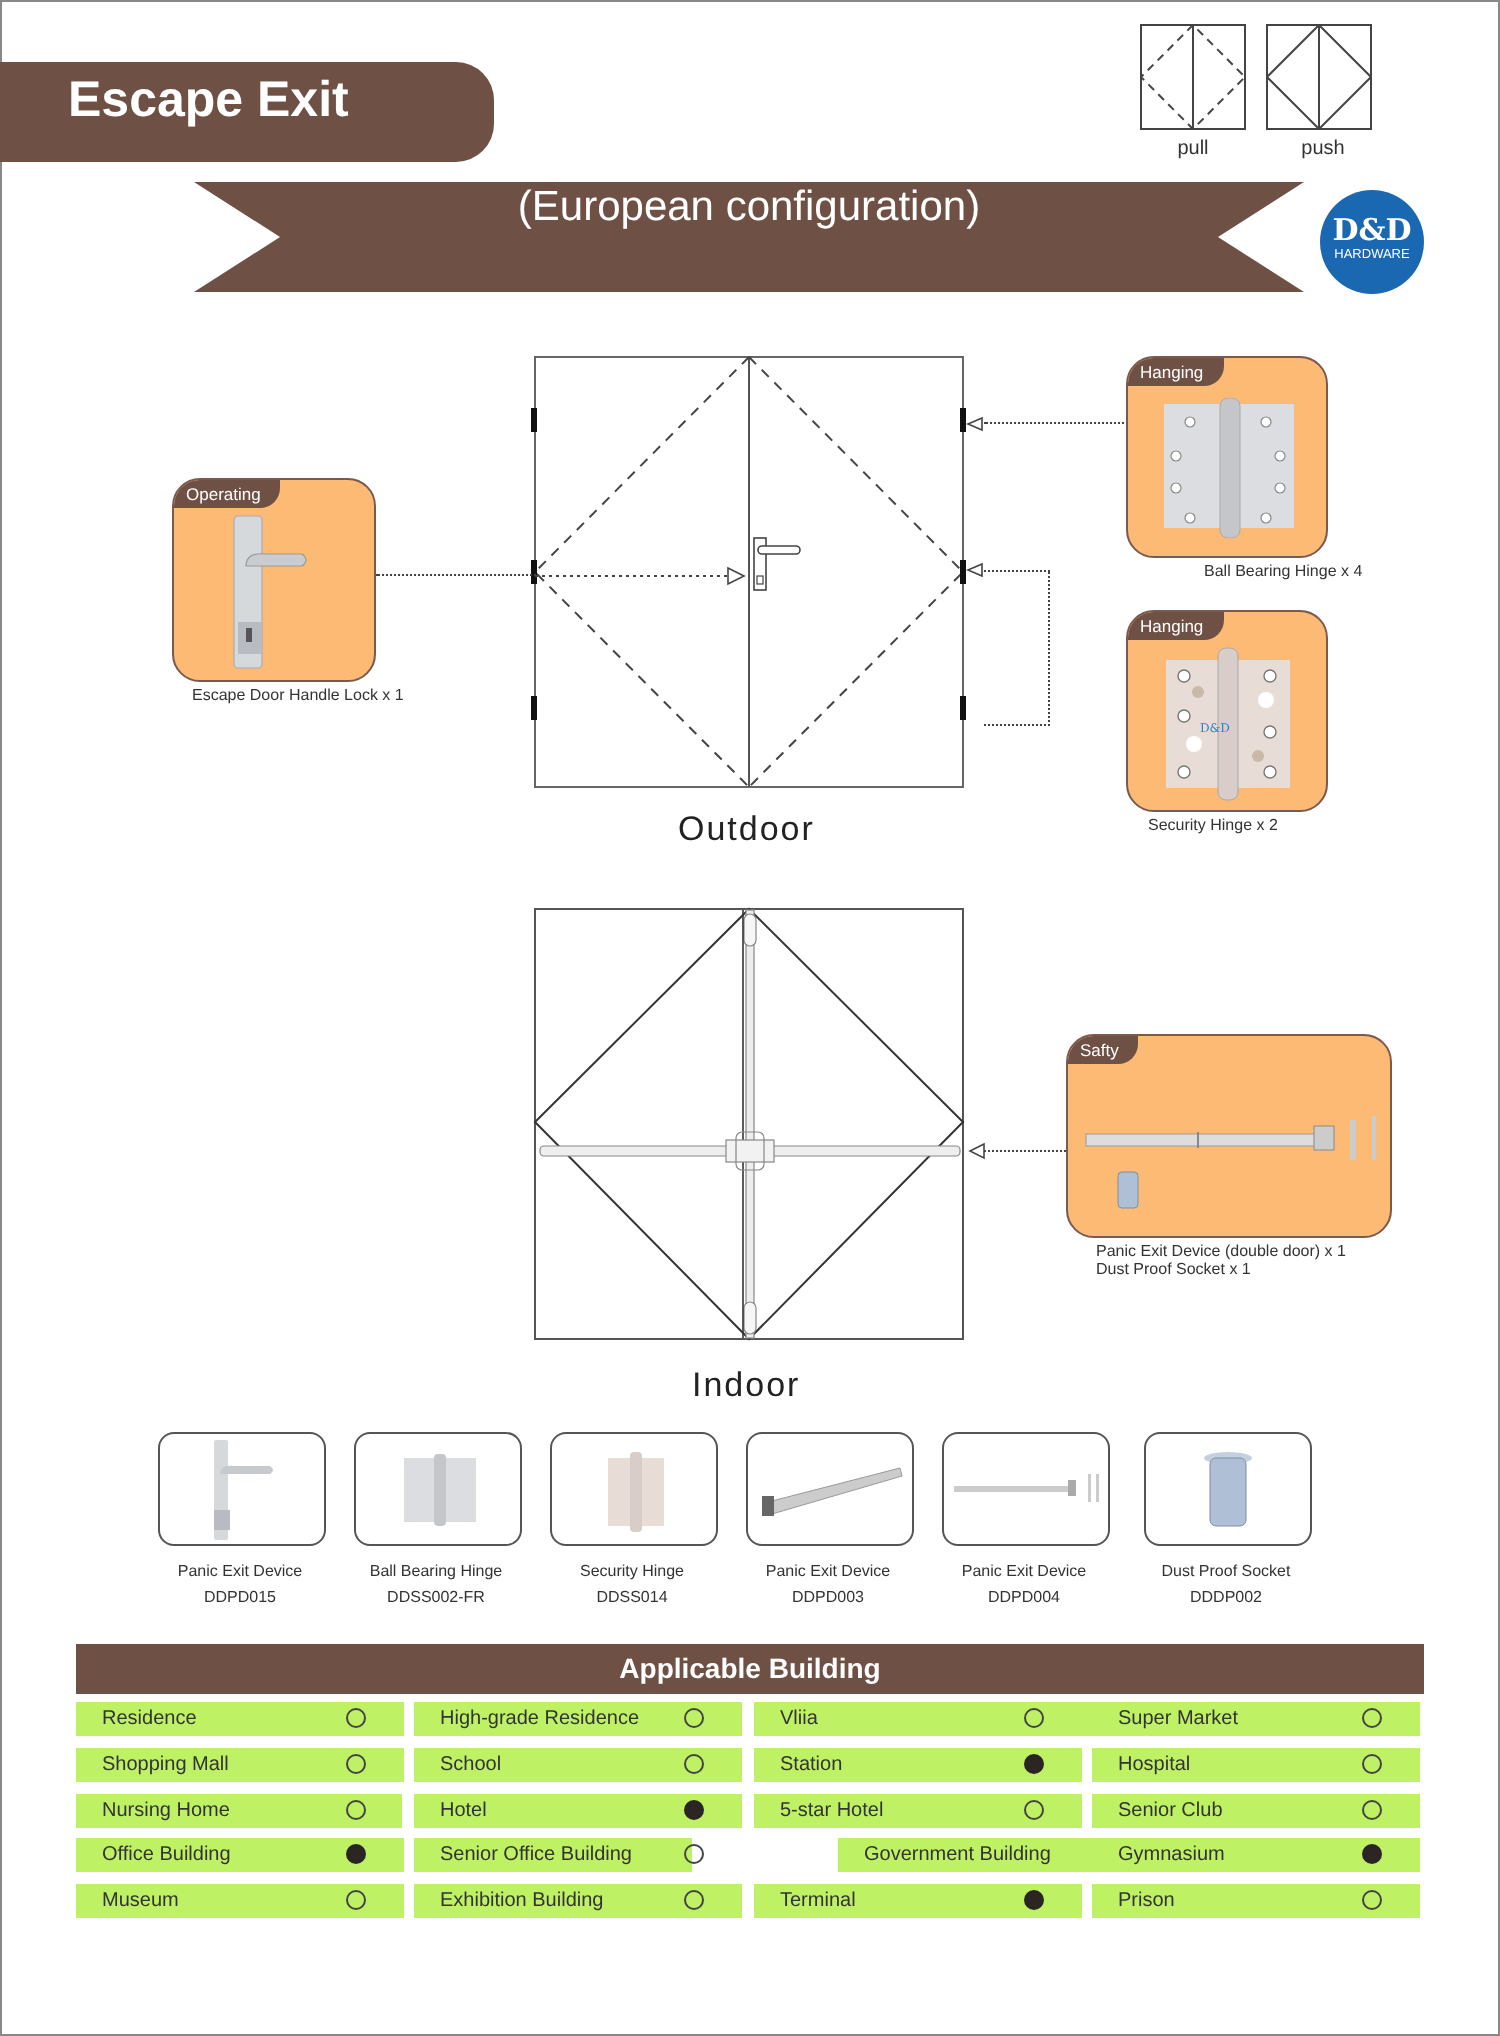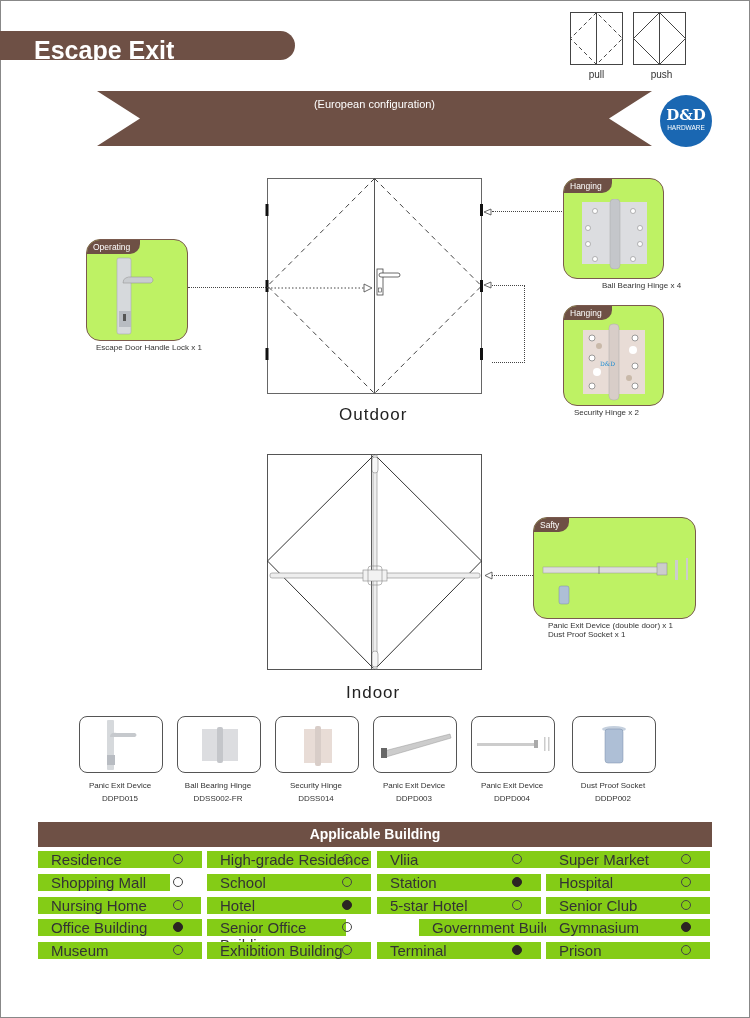--- a/index.html
+++ b/index.html
@@ -1,38 +1,38 @@
 <!DOCTYPE html>
 <html><head>
 <meta charset="utf-8">
 <style>
   html,body{margin:0;padding:0;background:#fff;}
   body{width:750px;height:1018px;position:relative;overflow:hidden;font-family:"Liberation Sans",sans-serif;color:#333;}
   .frame{position:absolute;left:0;top:0;width:748px;height:1016px;border:1px solid #888;}
   .abs{position:absolute;}
-  .title-tab{left:0;top:31px;width:247px;height:29px;background:#6e5045;border-radius:0 19px 19px 0;padding-left:48px;}
+  .title-tab{left:0;top:31px;width:247px;height:50px;background:#6e5045;border-radius:0 19px 19px 0;}
   .title-tab span{position:absolute;left:34px;top:5px;font-size:25px;font-weight:bold;color:#fff;}
   .ribbon{left:97px;top:91px;width:555px;height:55px;}
   .ribbon-text{left:97px;top:94px;width:555px;text-align:center;color:#fff;}
   .ribbon-title{font-size:22px;font-weight:bold;line-height:26px;}
-  .ribbon-sub{font-size:11px;line-height:20px;}
+  .ribbon-sub{font-size:21px;line-height:20px;}
   .logo{left:660px;top:95px;width:52px;height:52px;border-radius:50%;background:#1a67b2;color:#fff;text-align:center;}
   .logo .l1{font-family:"DejaVu Serif",serif;font-weight:bold;font-size:15px;line-height:15px;margin-top:13px;}
   .logo .l2{font-size:6.5px;line-height:10px;}
   .legend-box{top:12px;width:53px;height:53px;}
   .legend-label{font-size:10px;color:#333;text-align:center;width:53px;}
-  .card{border:1.5px solid #7a5a4e;border-radius:14px;background:#bef264;overflow:hidden;}
+  .card{border:1.5px solid #7a5a4e;border-radius:14px;background:#fdba74;overflow:hidden;}
   .card-tag{position:absolute;left:0;top:0;height:14px;padding:0 10px 0 6px;background:#6e5045;color:#fff;font-size:8.5px;line-height:14px;border-radius:12px 0 10px 0;}
   .caption{font-size:8px;color:#333;}
   .door-label{font-size:17px;color:#222;letter-spacing:1px;}
   .prod-card{top:716px;width:82px;height:55px;border:1.3px solid #555;border-radius:8px;background:#fff;}
   .prod-name{top:781px;width:110px;text-align:center;font-size:8px;color:#333;}
   .prod-code{top:794px;width:110px;text-align:center;font-size:8px;color:#333;}
   .table-head{left:38px;top:822px;width:674px;height:25px;background:#6e5045;color:#fff;text-align:center;font-size:14px;font-weight:bold;line-height:25px;}
-  .cell{height:17px;background:#84cc16;font-size:15px;line-height:17px;color:#333;}
+  .cell{height:17px;background:#bef264;font-size:10px;line-height:17px;color:#333;}
   .cell span.lbl{position:absolute;left:13px;}
   .dot{position:absolute;top:3px;width:10px;height:10px;border-radius:50%;box-sizing:border-box;border:1px solid #444;background:transparent;}
   .dot.on{background:#2b2523;border-color:#2b2523;}
 </style>
 </head>
 <body>
 
 <div class="frame"></div>
 
 <div class="abs title-tab">
@@ -235,21 +235,21 @@
 <div class="abs prod-name" style="left:558px">Dust Proof Socket</div>
 <div class="abs prod-code" style="left:558px">DDDP002</div>
 
 <div class="abs table-head">Applicable Building</div>
 
 <div id="tbl">
     <div class="abs cell" style="left: 38px; top: 851px; width: 164px;">
       <span class="lbl">Residence</span>
       <span class="dot" style="left: 135px;"></span>
     </div>
-    <div class="abs cell" style="left: 38px; top: 874px; width: 132px;">
+    <div class="abs cell" style="left: 38px; top: 874px; width: 164px;">
       <span class="lbl">Shopping Mall</span>
       <span class="dot" style="left: 135px;"></span>
     </div>
     <div class="abs cell" style="left: 38px; top: 897px; width: 163px;">
       <span class="lbl">Nursing Home</span>
       <span class="dot" style="left: 135px;"></span>
     </div>
     <div class="abs cell" style="left: 38px; top: 919px; width: 164px;">
       <span class="lbl">Office Building</span>
       <span class="dot on" style="left: 135px;"></span>

